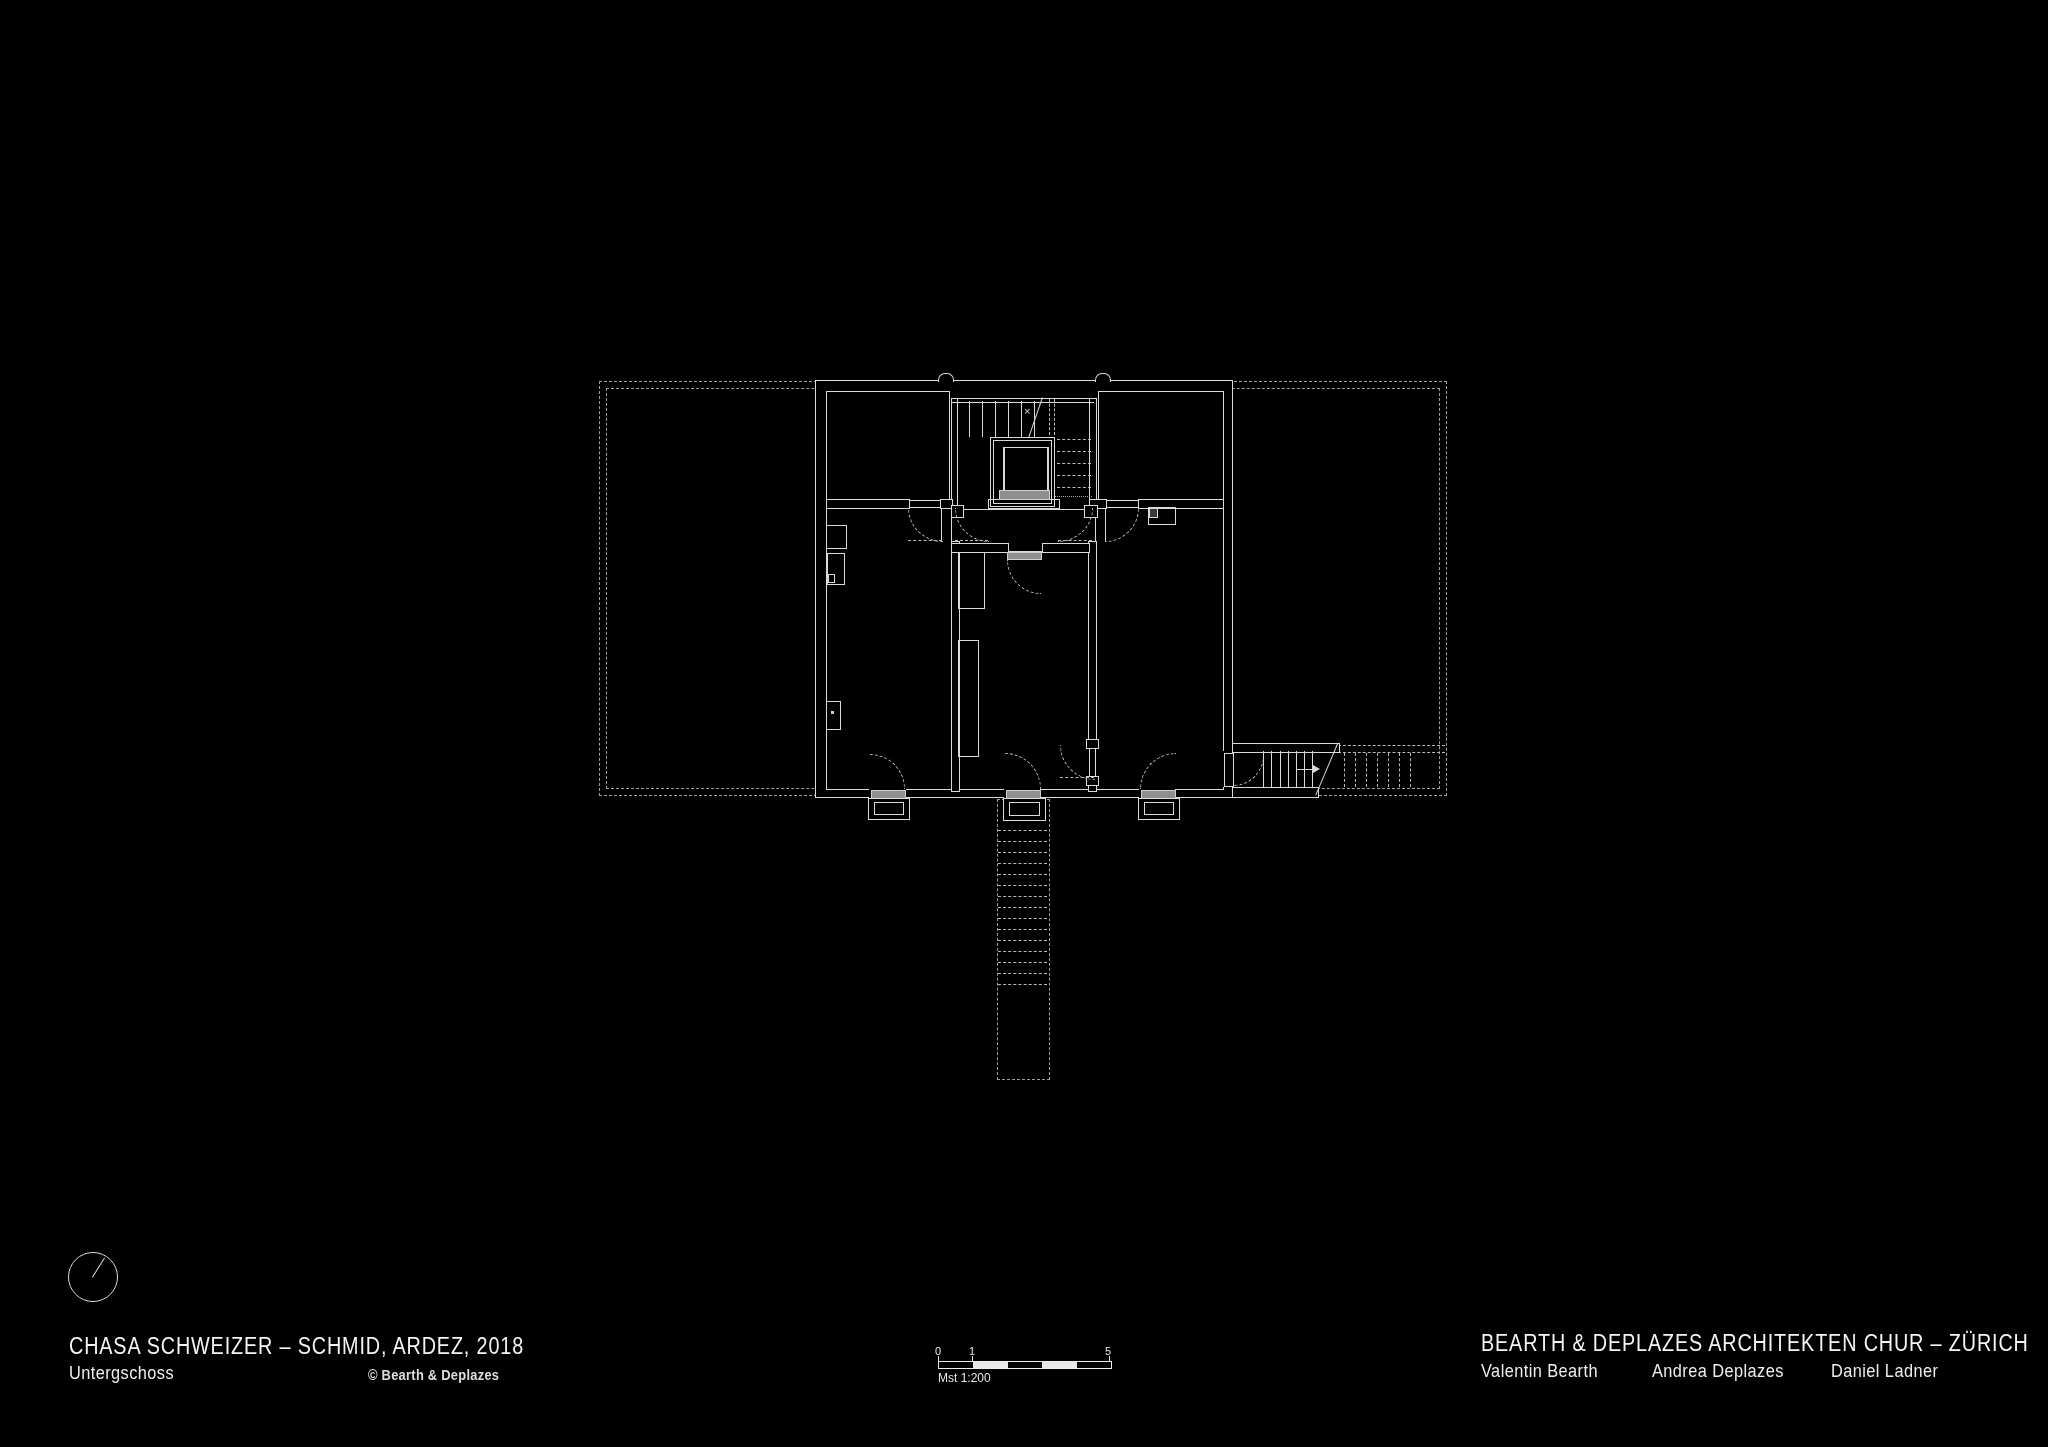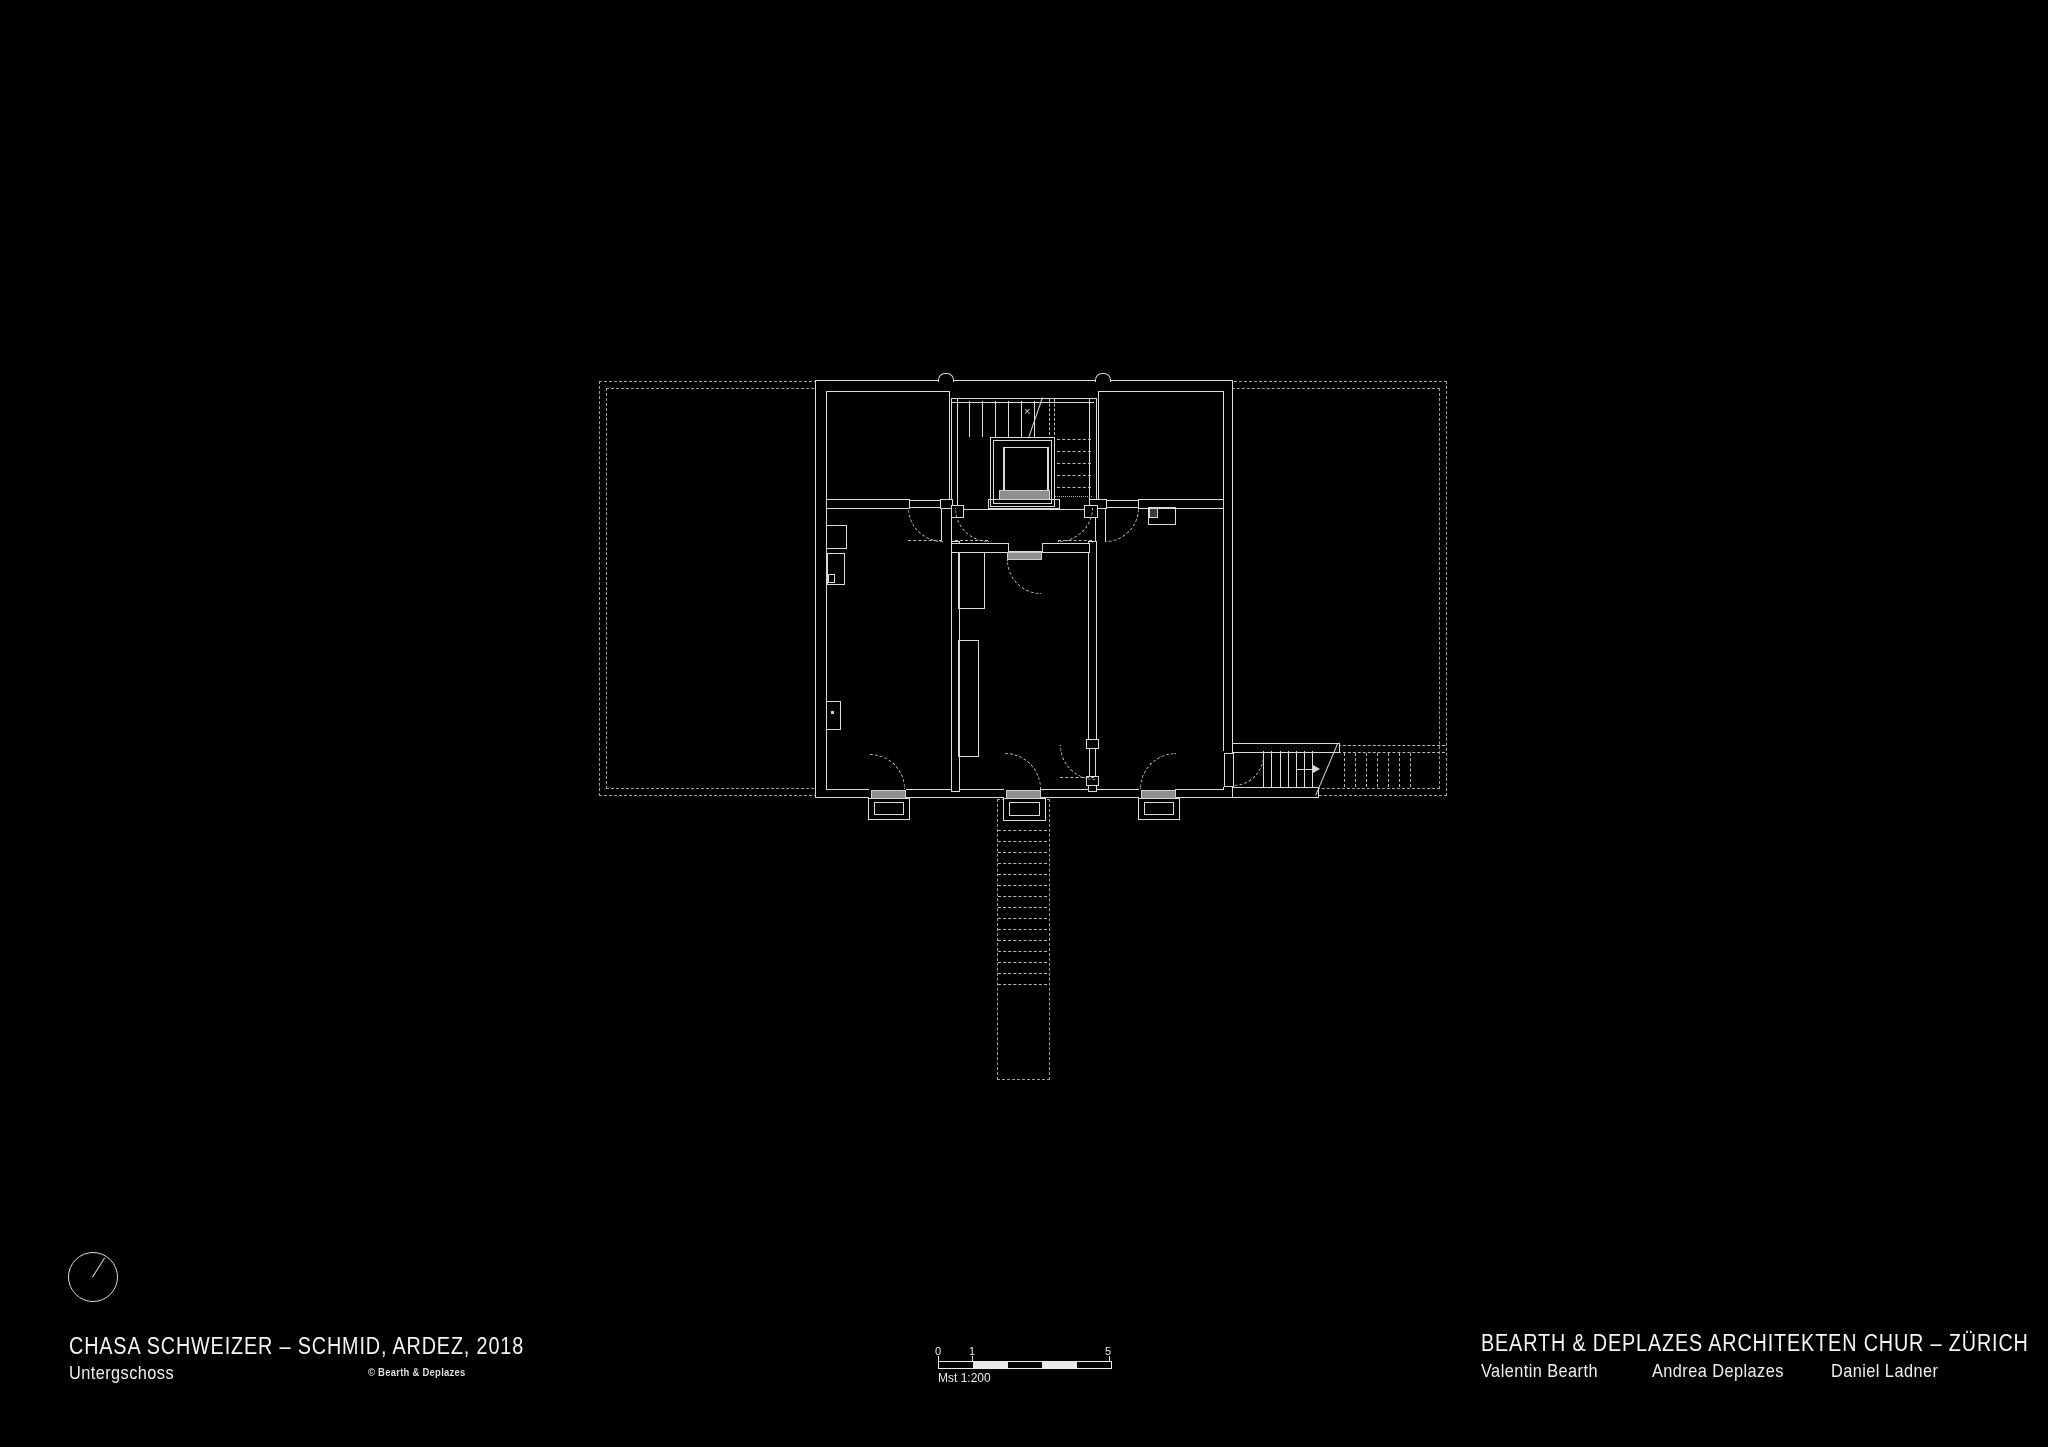--- a/index.html
+++ b/index.html
@@ -20,21 +20,21 @@
   .arc.bl{border-left:1px dashed #bdbdbd;border-bottom:1px dashed #bdbdbd;border-bottom-left-radius:100% 100%;}
   .arc.br{border-right:1px dashed #bdbdbd;border-bottom:1px dashed #bdbdbd;border-bottom-right-radius:100% 100%;}
   .arc.tr{border-top:1px dashed #bdbdbd;border-right:1px dashed #bdbdbd;border-top-right-radius:100% 100%;}
   .arc.tl{border-top:1px dashed #bdbdbd;border-left:1px dashed #bdbdbd;border-top-left-radius:100% 100%;}
   .gray{position:absolute;background:#8f8f8f;border:1px solid #cfcfcf;}
   .rot{transform-origin:0 0;}
   .bump{position:absolute;border:1px solid #d9d9d9;border-bottom:none;border-radius:7px 7px 0 0;background:#000;}
   .cond{display:inline-block;transform:scaleX(0.86);transform-origin:left center;white-space:nowrap;}
   .t-main{font-size:23px;letter-spacing:1px;color:#f4f4f4;}
   .t-sub{font-size:19px;letter-spacing:0.5px;color:#eeeeee;}
-  .t-copy{font-size:11px;font-weight:bold;letter-spacing:0.3px;color:#dedede;}
+  .t-copy{font-size:15px;font-weight:bold;letter-spacing:0.3px;color:#dedede;}
   .t-tick{font-size:11px;color:#e8e8e8;}
   .t-mst{font-size:12px;color:#e8e8e8;}
 </style>
 </head>
 <body>
 
 <div id="canvas">
 
   <div>
 

